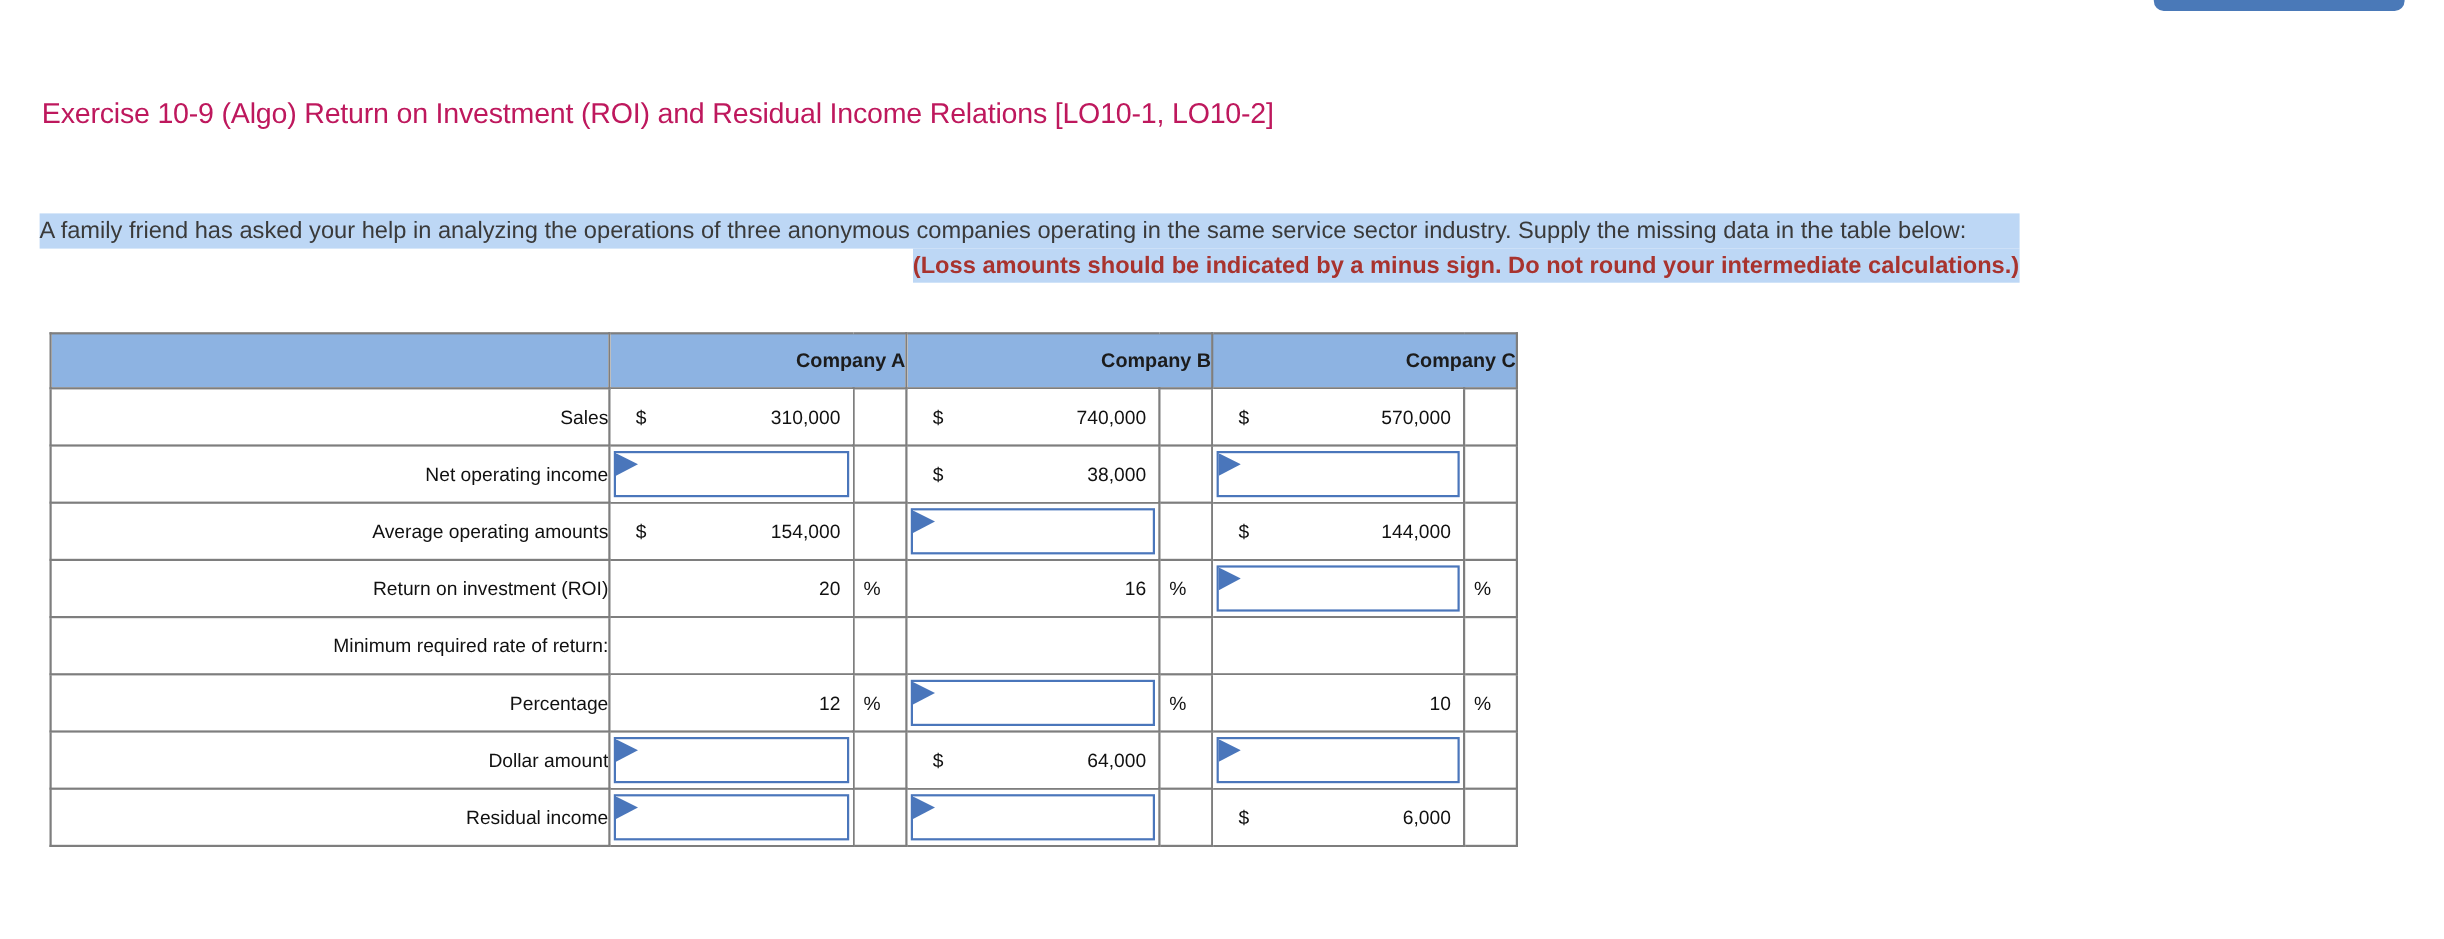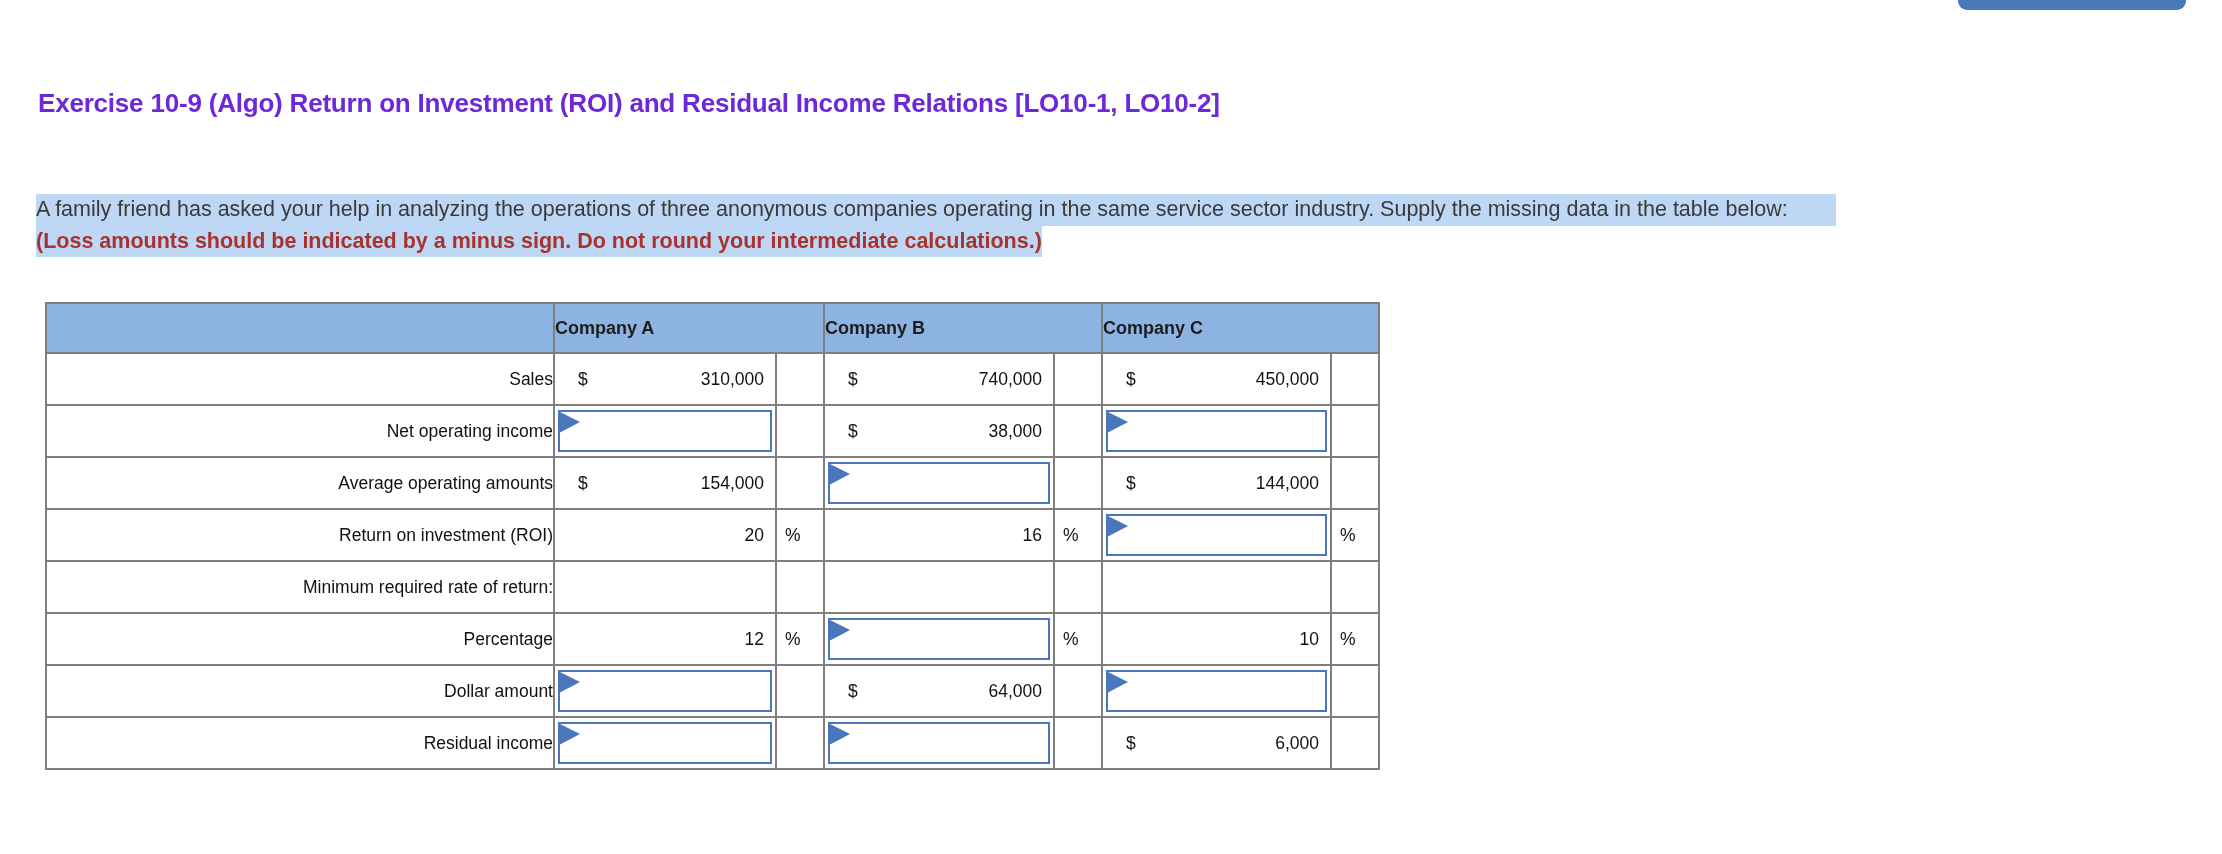--- a/index.html
+++ b/index.html
@@ -4,36 +4,36 @@
 <style>
   * { margin:0; padding:0; box-sizing:border-box; }
   html,body { width:2222px; height:854px; background:#ffffff;
     font-family:"Liberation Sans", sans-serif; color:#222; overflow:hidden; position:relative; }
 
   
   .top-button { position:absolute; left:1958px; top:-26px; width:228px; height:36px;
     background:#4a79b8; border-radius:9px; }
 
   
-  .title { position:absolute; left:38px; top:88px; font-size:26px; font-weight:bold;
-    color:#6d28d9; letter-spacing:-0.2px; white-space:nowrap; }
+  .title { position:absolute; left:38px; top:88px; font-size:26px; font-weight:normal;
+    color:#be185d; letter-spacing:-0.2px; white-space:nowrap; }
 
   
   .instructions { position:absolute; left:36px; top:194px; font-size:21.5px; color:#3a3a3a; }
-  .instructions .line { white-space:nowrap; }
+  .instructions .line { white-space:nowrap;text-align:right; }
   .hl { background:#bdd7f5; display:inline-block; line-height:31.5px; }
   .hl.pad { padding-right:48px; }
   .warn { color:#a8332e; font-weight:bold; }
 
   
   table.grid { position:absolute; left:45px; top:302px; border-collapse:collapse;
     table-layout:fixed; width:1333px; font-size:17.5px; color:#111; }
   table.grid th, table.grid td { border:2px solid #7e7e7e; overflow:hidden; }
   table.grid th { height:50px; background:#8db3e2; font-weight:bold; font-size:18px;
-    color:#1c1c1c; text-align:left; }
+    color:#1c1c1c; text-align:right; }
   table.grid td { height:52px; background:#ffffff; vertical-align:middle; }
   td.label { padding-left:10px; text-align:right; }
   td.label.indent { padding-left:56px; }
   td.val { position:relative; }
   td.val .cellwrap { display:flex; justify-content:space-between; align-items:center;
     padding:0 11px 0 23px; height:100%; }
   td.val .prefix { text-align:left; }
   td.val .amount { text-align:right; flex:1; }
   td.suffix { padding-left:8px; text-align:left; }
   td.input-cell { padding:3px; }
@@ -85,21 +85,21 @@
         <td class="val">
           <div class="cellwrap">
             <span class="prefix">$</span>
             <span class="amount">740,000</span>
           </div>
         </td>
         <td class="suffix"></td>
         <td class="val">
           <div class="cellwrap">
             <span class="prefix">$</span>
-            <span class="amount">450,000</span>
+            <span class="amount">570,000</span>
           </div>
         </td>
         <td class="suffix"></td>
       </tr>
       <tr>
         <td class="label">Net operating income</td>
         <td class="val input-cell">
           <div class="input-box">
             <span class="flag"></span>
           </div>

